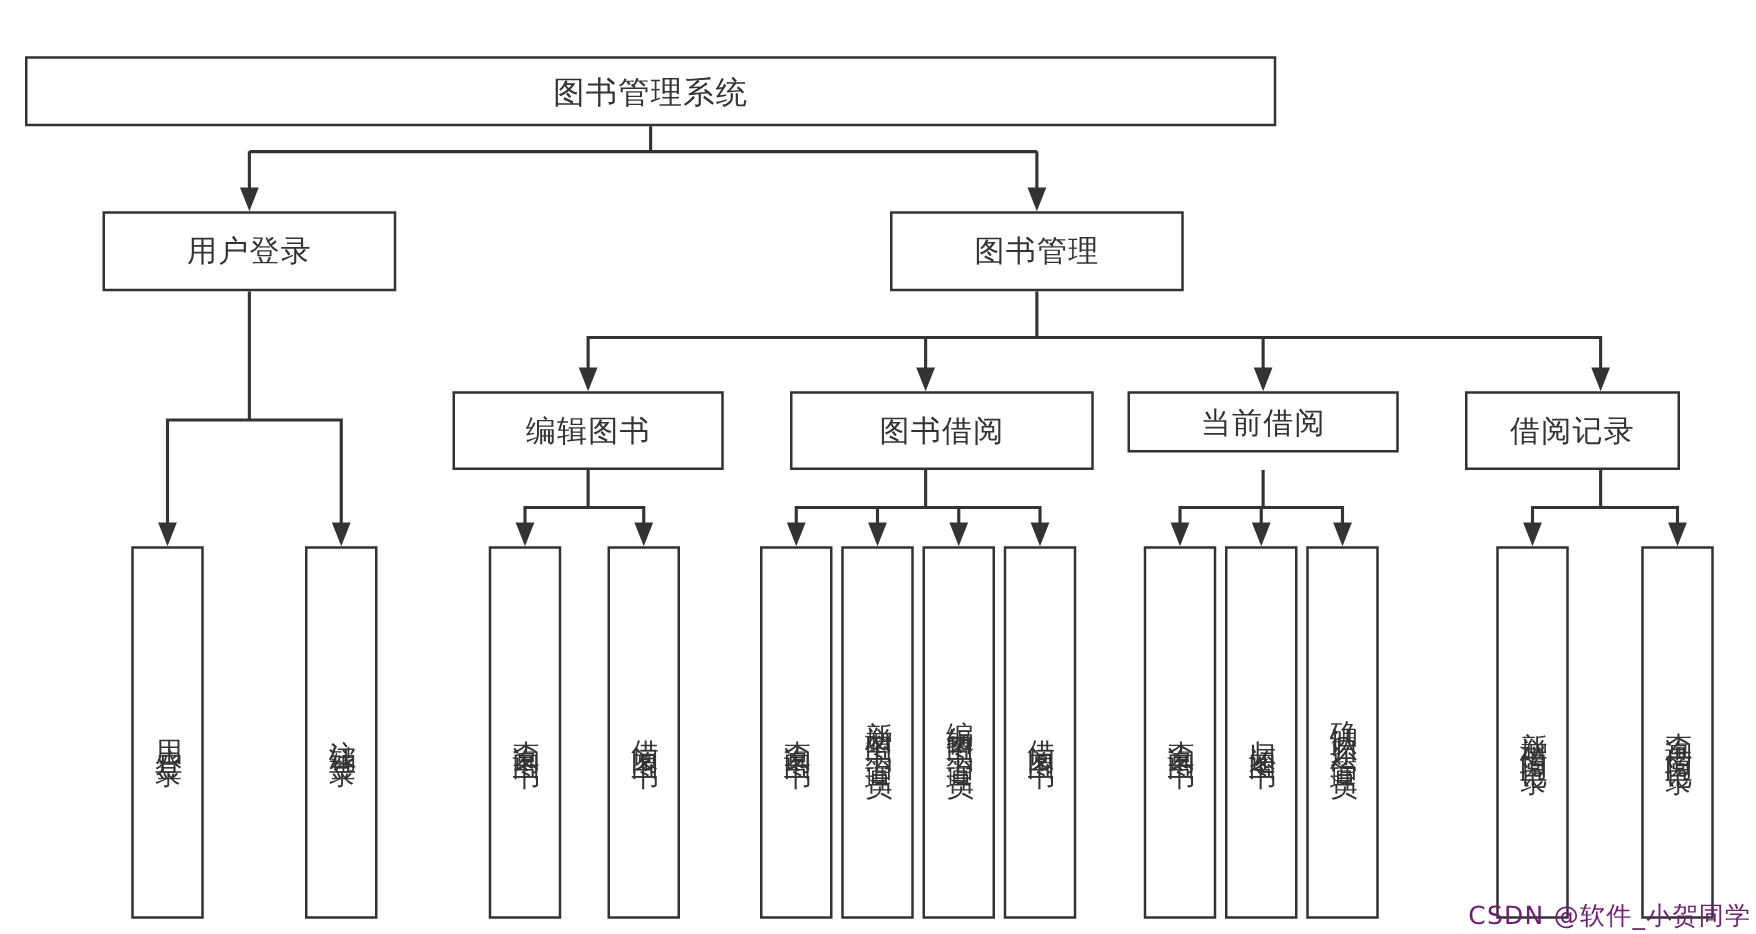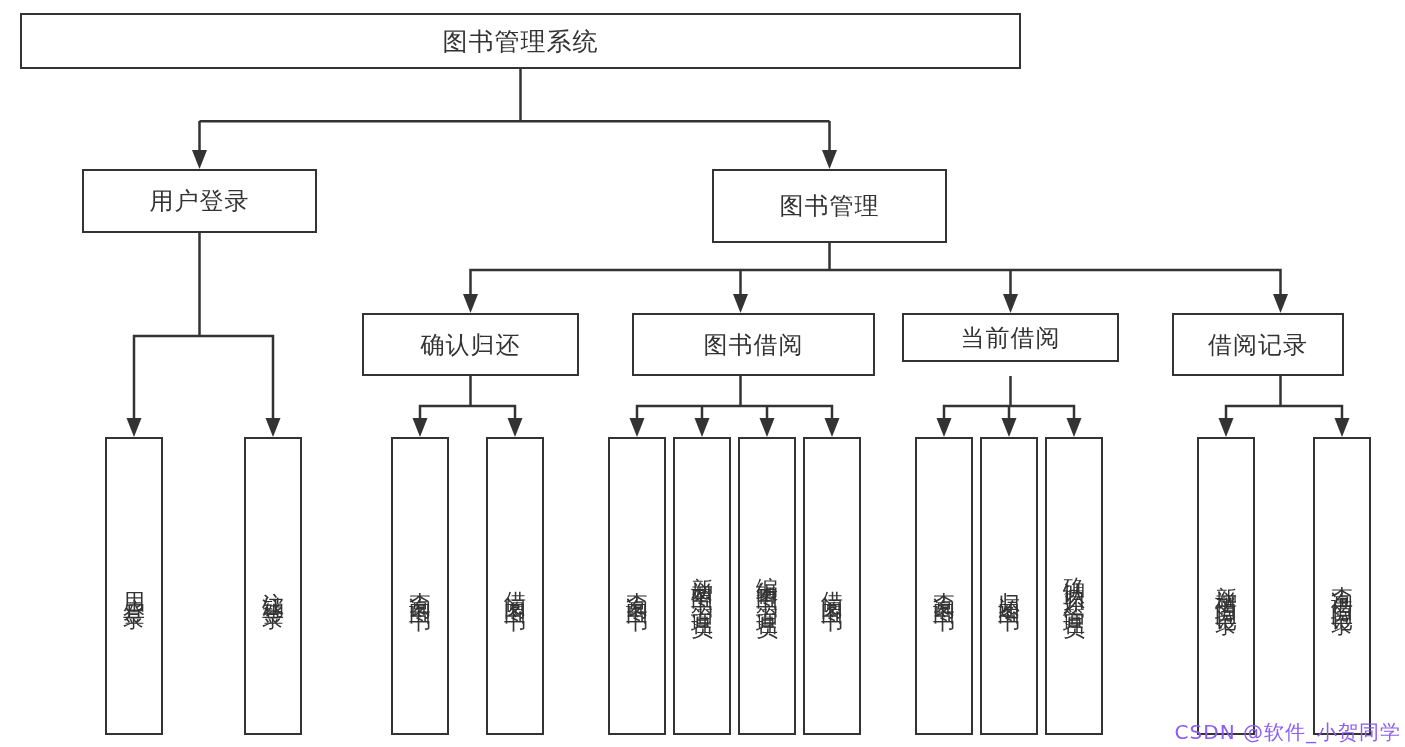--- a/index.html
+++ b/index.html
@@ -13,33 +13,33 @@
   .connectors{
     position:absolute;left:0;top:0;width:1405px;height:747px;z-index:0;
   }
   .node{
     position:absolute;box-sizing:border-box;
     border:2px solid #333333;background:#ffffff;
     display:flex;align-items:center;justify-content:center;
     color:#333333;z-index:1;
   }
   .h-node{font-size:24px;letter-spacing:1px;white-space:nowrap;}
-  .root-node{font-size:25px;}
+  .root-node{font-size:25px;margin-top:32px;}
   .v-node span{
     writing-mode:vertical-rl;
     text-orientation:mixed;
     font-size:22px;
     letter-spacing:6px;
     line-height:1;
   }
   .watermark{
     position:absolute;
     right:4px;bottom:1px;
     font-size:20px;
-    color:#8b5cf6;
+    color:#701a75;
     z-index:2;
     letter-spacing:1px;
     white-space:nowrap;
   }
 </style>
 </head>
 <body>
 
 <div class="stage">
 
@@ -86,26 +86,26 @@
     </g>
   </svg>
 
   <div class="node h-node root-node" style="left:20px;top:13px;width:1001px;height:56px">
     <span>图书管理系统</span>
   </div>
 
   <div class="node h-node" style="left:82px;top:169px;width:235px;height:64px">
     <span>用户登录</span>
   </div>
-  <div class="node h-node" style="left:712px;top:169px;width:235px;height:74px">
+  <div class="node h-node" style="left:712px;top:169px;width:235px;height:64px">
     <span>图书管理</span>
   </div>
 
   <div class="node h-node" style="left:362px;top:313px;width:217px;height:63px">
-    <span>确认归还</span>
+    <span>编辑图书</span>
   </div>
   <div class="node h-node" style="left:632px;top:313px;width:243px;height:63px">
     <span>图书借阅</span>
   </div>
   <div class="node h-node" style="left:902px;top:313px;width:217px;height:49px">
     <span>当前借阅</span>
   </div>
   <div class="node h-node" style="left:1172px;top:313px;width:172px;height:63px">
     <span>借阅记录</span>
   </div>

